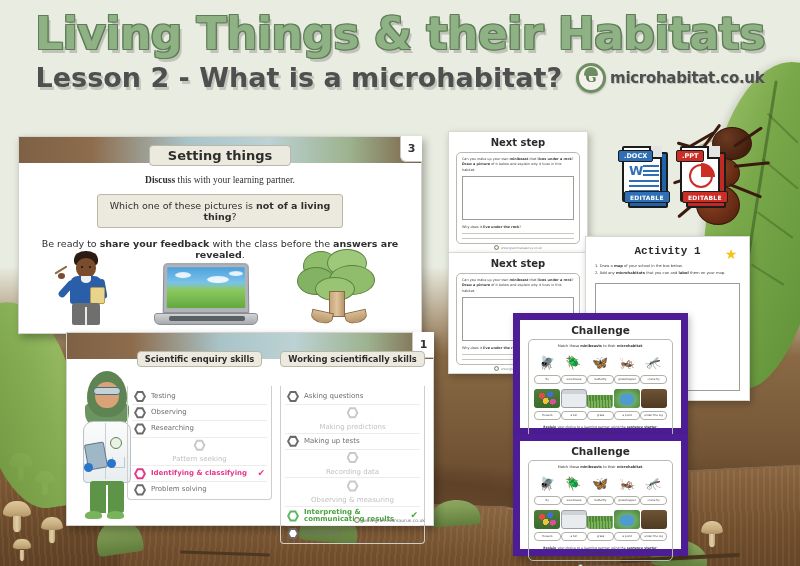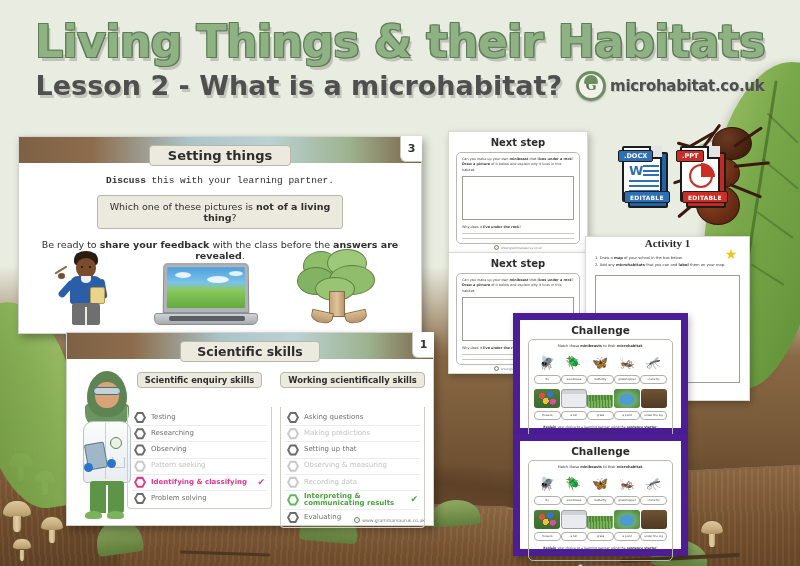--- a/index.html
+++ b/index.html
@@ -116,21 +116,21 @@
   
   .title-wrap { position: absolute; left: 0; top: 0; width: 800px; }
   .main-title {
     font-family: "DejaVu Sans", sans-serif;
     font-weight: bold;
     font-size: 44px;
     line-height: 52px;
     color: #8fb285;
     text-align: center;
     letter-spacing: -0.5px;
-    padding-top: 16px;
+    padding-top: 8px;
     text-shadow:
       -1.2px -1.2px 0 #5f7d58, 1.2px -1.2px 0 #5f7d58,
       -1.2px  1.2px 0 #5f7d58, 1.2px  1.2px 0 #5f7d58,
        3px 4px 0 rgba(120,120,115,.35);
   }
   .sub-row {
     display: flex; align-items: center; justify-content: center;
     gap: 14px; margin-top: 2px; padding: 0 18px;
   }
   .sub-title {
@@ -197,21 +197,21 @@
   }
 
   
   #slide-living { left: 18px; top: 136px; width: 404px; height: 198px; }
   #slide-living .body { position: absolute; inset: 10px 8px 6px 8px; }
   .lt-title { text-align: center; margin-top: -2px; }
   .lt-title .pill-title { font-size: 13px; padding: 2px 18px; }
   .lt-line1 {
     text-align: center; margin-top: 9px;
     font-size: 9.5px; color: #2f2f2f;
-    font-family: Liberation Mono, monospace;
+    font-family: Liberation Serif, serif;
   }
   .lt-qbox {
     margin: 9px auto 0; width: 246px;
     background: #eceade; border: 1px solid #b9b7a8; border-radius: 3px;
     text-align: center; padding: 5px 6px;
     font-size: 9.5px; color: #2f2f2f;
     font-family: "DejaVu Sans", sans-serif;
   }
   .lt-line2 {
     text-align: center; margin-top: 10px;
@@ -313,21 +313,21 @@
     position: relative;
   }
   .ss-hex::after {
     content: ""; position: absolute; inset: 2.2px;
     background: #fff;
     clip-path: polygon(25% 4%, 75% 4%, 100% 50%, 75% 96%, 25% 96%, 0% 50%);
   }
   .ss-hex.light { background: #c9c9c9; }
   .ss-hex.pink  { background: #e6368c; }
   .ss-hex.green { background: #5cb85c; }
-  .ss-item.dim  { color: #c2c2c2; }
+  .ss-item.dim  { color: #c2c2c2; flex-direction: column; }
   .ss-item.pink  { color: #e6368c; font-weight: bold; }
   .ss-item.green { color: #4aa23f; font-weight: bold; }
   .ss-check { margin-left: auto; font-size: 9px; line-height: 1; }
   .ss-check.pink  { color: #e6368c; }
   .ss-check.green { color: #4aa23f; }
   .ss-label { line-height: 1.05; }
   
   .scientist { position: absolute; left: 6px; top: 30px; width: 52px; height: 150px; }
   .scientist .hijab {
     position:absolute; left:6px; top:0; width:40px; height:46px;
@@ -391,22 +391,22 @@
   .ws-foot {
     position: absolute; left: 0; right: 0; bottom: 2px;
     display: flex; align-items: center; justify-content: center; gap: 2px;
     font-size: 3px; color: #8a8a8a; font-family: "DejaVu Sans", sans-serif;
   }
   .ws-foot .dot { width: 5px; height: 5px; border-radius: 50%; background: #eef2e9; border: 1px solid #6f8d63; }
 
   
   #act1 { left: 585px; top: 236px; width: 165px; height: 165px; }
   .act-title {
-    text-align: center; font-family: Liberation Serif, serif; font-weight: bold;
-    font-size: 11px; color: #2b2b2b; 
+    text-align: center; font-family: Liberation Mono, monospace; font-weight: bold;
+    font-size: 11px; color: #2b2b2b; margin-top: 8px;
   }
   .act-star {
     position: absolute; right: 11px; top: 10px;
     width: 14px; height: 14px; color: #f5c21b; font-size: 14px; line-height: 14px;
     text-align: center;
   }
   .act-steps { margin: 6px 9px 0; font-size: 3.7px; color: #3b3b3b; line-height: 2.0; font-family: "DejaVu Sans", sans-serif; }
   .act-box { margin: 5px 9px 0; height: 108px; border: 1px solid #9d9d96; }
 
   
@@ -657,23 +657,20 @@
             <div class="root r"></div>
         </div>
       </div>
     </div>
   </div>
 
   <div class="card" id="slide-skills">
     <div class="slide-photostrip"></div>
     <div class="corner-num">1</div>
     <div class="body">
-      <div class="ss-title">
-        <span class="pill-title">Scientific skills</span>
-      </div>
 
       <div class="scientist">
         <div class="hijab-drape"></div>
           <div class="hijab"></div>
         <div class="face"></div>
           <div class="goggles"></div>
         <div class="coat"></div>
           <div class="coat-line"></div>
         <div class="pocket l"></div>
           <div class="pocket r"></div>
@@ -689,25 +686,25 @@
       <div class="ss-cols">
         <div class="ss-col">
           <div class="ss-col-head"><span class="pill-title">Scientific enquiry skills</span></div>
           <div class="ss-box" id="col-left-box">
               <div class="ss-item">
                 <span class="ss-hex"></span>
                 <span class="ss-label">Testing</span>
               </div>
               <div class="ss-item">
                 <span class="ss-hex"></span>
-                <span class="ss-label">Researching</span>
+                <span class="ss-label">Observing</span>
               </div>
               <div class="ss-item">
                 <span class="ss-hex"></span>
-                <span class="ss-label">Observing</span>
+                <span class="ss-label">Researching</span>
               </div>
               <div class="ss-item dim">
                 <span class="ss-hex light"></span>
                 <span class="ss-label">Pattern seeking</span>
               </div>
               <div class="ss-item pink">
                 <span class="ss-hex pink"></span>
                 <span class="ss-label">Identifying &amp; classifying</span>
                 <span class="ss-check pink">✔</span>
               </div>
@@ -723,29 +720,29 @@
               <div class="ss-item">
                 <span class="ss-hex"></span>
                 <span class="ss-label">Asking questions</span>
               </div>
               <div class="ss-item dim">
                 <span class="ss-hex light"></span>
                 <span class="ss-label">Making predictions</span>
               </div>
               <div class="ss-item">
                 <span class="ss-hex"></span>
-                <span class="ss-label">Setting up that</span>
+                <span class="ss-label">Making up tests</span>
+              </div>
+              <div class="ss-item dim">
+                <span class="ss-hex light"></span>
+                <span class="ss-label">Recording data</span>
               </div>
               <div class="ss-item dim">
                 <span class="ss-hex light"></span>
                 <span class="ss-label">Observing &amp; measuring</span>
-              </div>
-              <div class="ss-item dim">
-                <span class="ss-hex light"></span>
-                <span class="ss-label">Recording data</span>
               </div>
               <div class="ss-item green">
                 <span class="ss-hex green"></span>
                 <span class="ss-label">Interpreting &amp; communicating results</span>
                 <span class="ss-check green">✔</span>
               </div>
               <div class="ss-item">
                 <span class="ss-hex"></span>
                 <span class="ss-label">Evaluating</span>
               </div>

